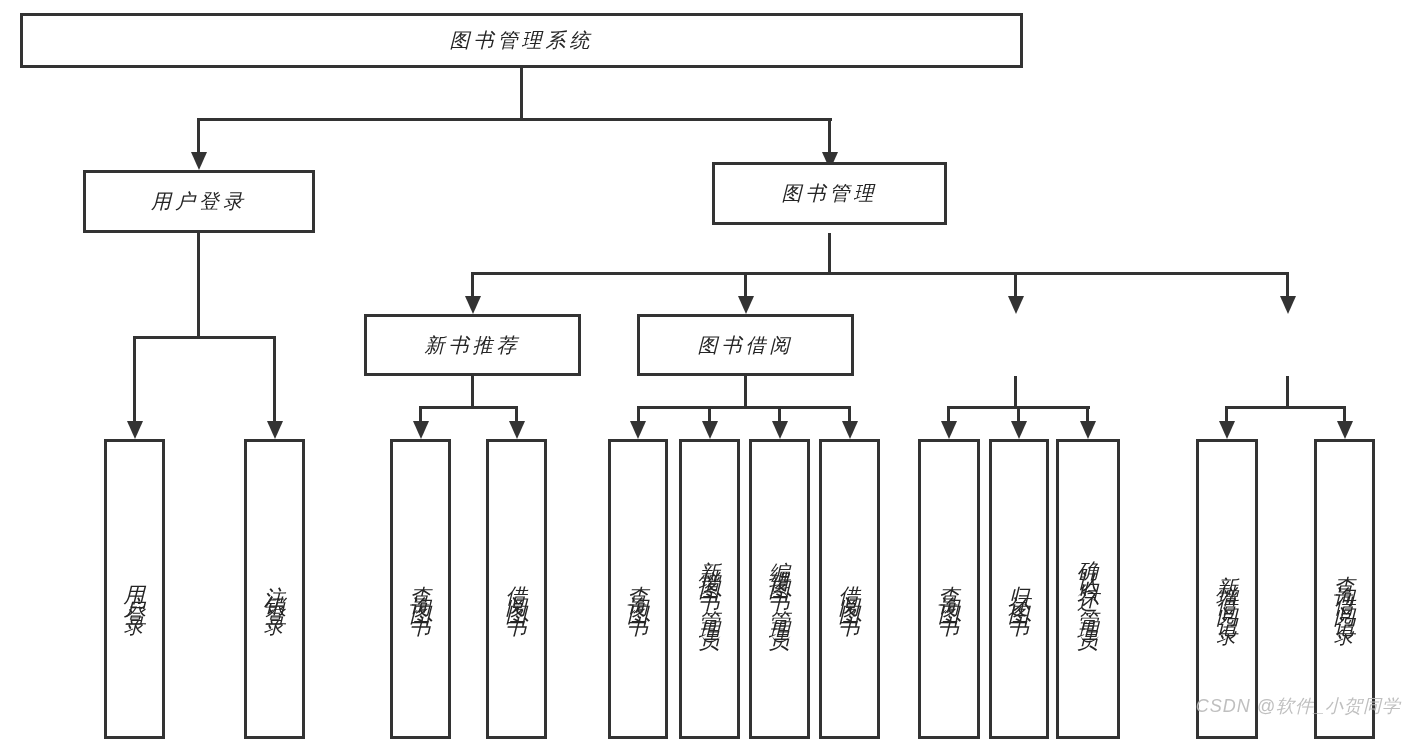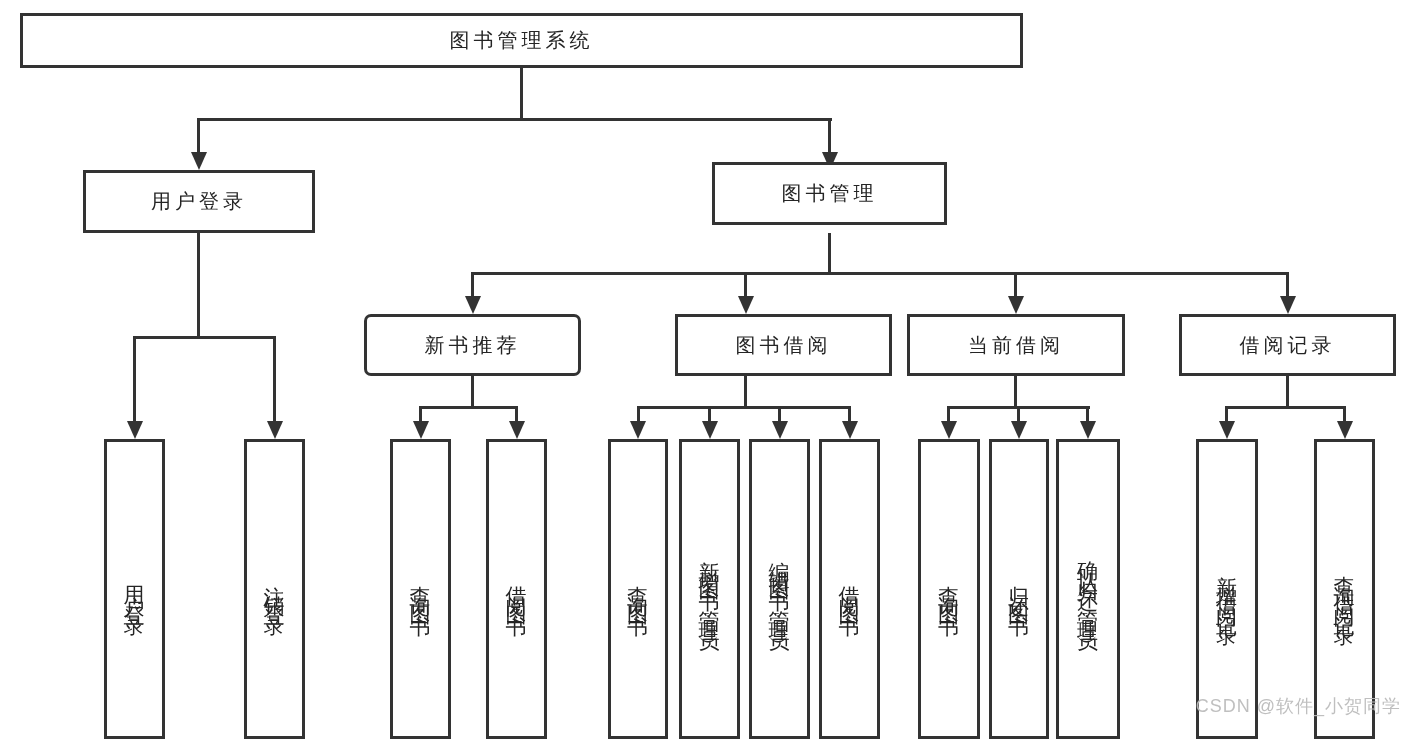--- a/index.html
+++ b/index.html
@@ -8,20 +8,21 @@
     background: #ffffff;
   }
   #stage {
     position: relative;
     width: 1405px;
     height: 747px;
     background: #ffffff;
     overflow: hidden;
     font-family: "Liberation Sans", "DejaVu Sans", sans-serif;
     color: #222222;
+    font-style: italic;
   }
   .box {
     position: absolute;
     box-sizing: border-box;
     border: 3px solid #333333;
     background: #ffffff;
     display: flex;
     align-items: center;
     justify-content: center;
   }
@@ -103,31 +104,25 @@
   <div class="hline" style="left:471px; top:272px; width:818px;"></div>
   <div class="vline" style="left:471px; top:272px; height:26px;"></div>
   <div class="vline" style="left:744px; top:272px; height:26px;"></div>
   <div class="vline" style="left:1014px; top:272px; height:26px;"></div>
   <div class="vline" style="left:1286px; top:272px; height:26px;"></div>
   <div class="arrow" style="left:465px; top:296px;"></div>
   <div class="arrow" style="left:738px; top:296px;"></div>
   <div class="arrow" style="left:1008px; top:296px;"></div>
   <div class="arrow" style="left:1280px; top:296px;"></div>
 
-  <div class="box" style="left:364px; top:314px; width:217px; height:62px;border-radius:7px;">
+  <div class="box" style="left:364px; top:314px; width:217px; height:62px;">
     <span class="hlabel">新书推荐</span>
   </div>
-  <div class="box" style="left:637px; top:314px; width:217px; height:62px;margin-left:38px;">
+  <div class="box" style="left:637px; top:314px; width:217px; height:62px;">
     <span class="hlabel">图书借阅</span>
-  </div>
-  <div class="box" style="left:907px; top:314px; width:218px; height:62px;">
-    <span class="hlabel">当前借阅</span>
-  </div>
-  <div class="box" style="left:1179px; top:314px; width:217px; height:62px;">
-    <span class="hlabel">借阅记录</span>
   </div>
 
   <div class="vline" style="left:471px; top:376px; height:32px;"></div>
   <div class="hline" style="left:419px; top:406px; width:99px;"></div>
   <div class="vline" style="left:419px; top:406px; height:16px;"></div>
   <div class="vline" style="left:515px; top:406px; height:16px;"></div>
   <div class="arrow" style="left:413px; top:421px;"></div>
   <div class="arrow" style="left:509px; top:421px;"></div>
 
   <div class="vline" style="left:744px; top:376px; height:32px;"></div>

